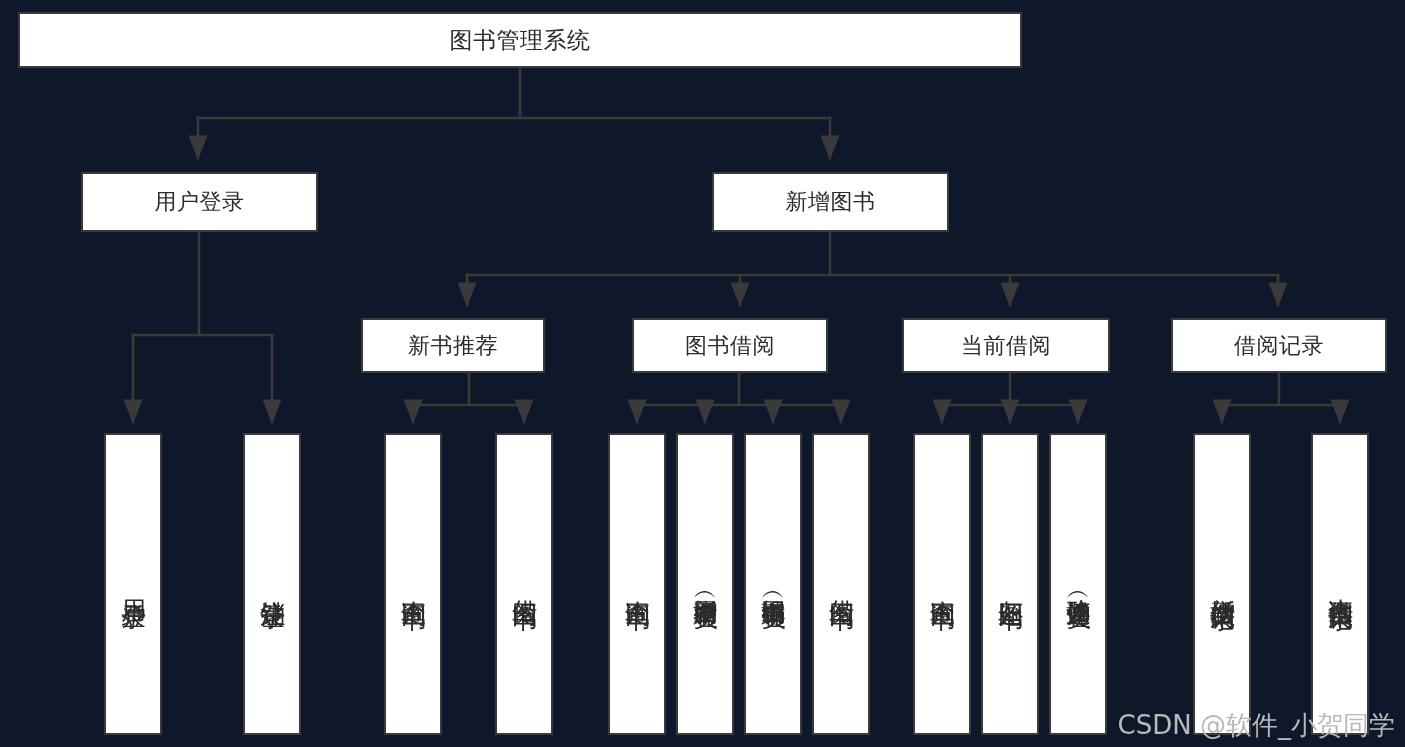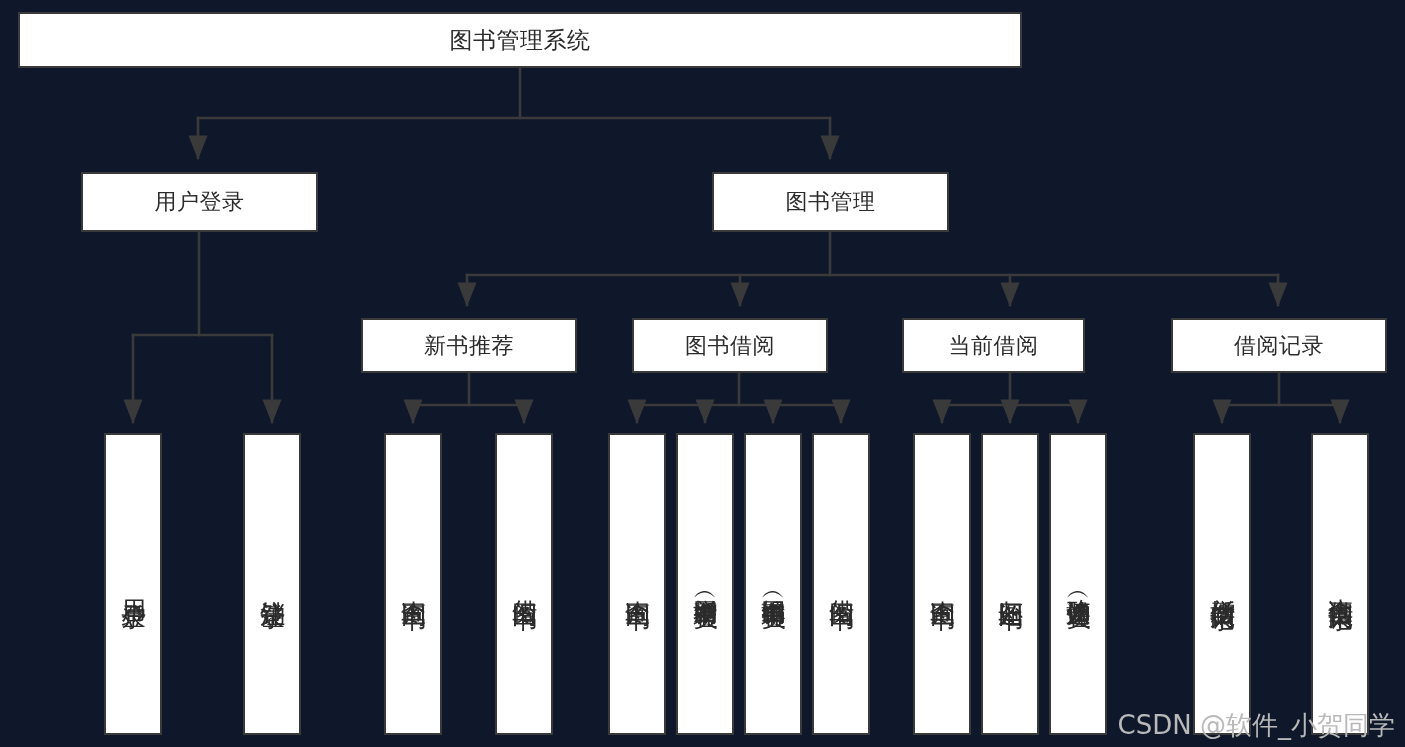--- a/index.html
+++ b/index.html
@@ -137,30 +137,30 @@
   </svg>
 
   <div class="node horiz root" style="left:18px; top:12px; width:1004px; height:56px;">
     <span class="label">图书管理系统</span>
   </div>
 
   <div class="node horiz" style="left:81px; top:172px; width:237px; height:60px;">
     <span class="label">用户登录</span>
   </div>
   <div class="node horiz" style="left:712px; top:172px; width:237px; height:60px;">
-    <span class="label">图书管理</span>
-  </div>
-
-  <div class="node horiz" style="left:361px; top:318px; width:216px; height:55px;">
+    <span class="label">新增图书</span>
+  </div>
+
+  <div class="node horiz" style="left:361px; top:318px; width:184px; height:55px;">
     <span class="label">新书推荐</span>
   </div>
   <div class="node horiz" style="left:632px; top:318px; width:196px; height:55px;">
     <span class="label">图书借阅</span>
   </div>
-  <div class="node horiz" style="left:902px; top:318px; width:183px; height:55px;">
+  <div class="node horiz" style="left:902px; top:318px; width:208px; height:55px;">
     <span class="label">当前借阅</span>
   </div>
   <div class="node horiz" style="left:1171px; top:318px; width:216px; height:55px;">
     <span class="label">借阅记录</span>
   </div>
 
   <div class="node vert" style="left:104px; top:433px; width:58px; height:302px;">
     <span class="label">用户登录</span>
   </div>
   <div class="node vert" style="left:243px; top:433px; width:58px; height:302px;">

